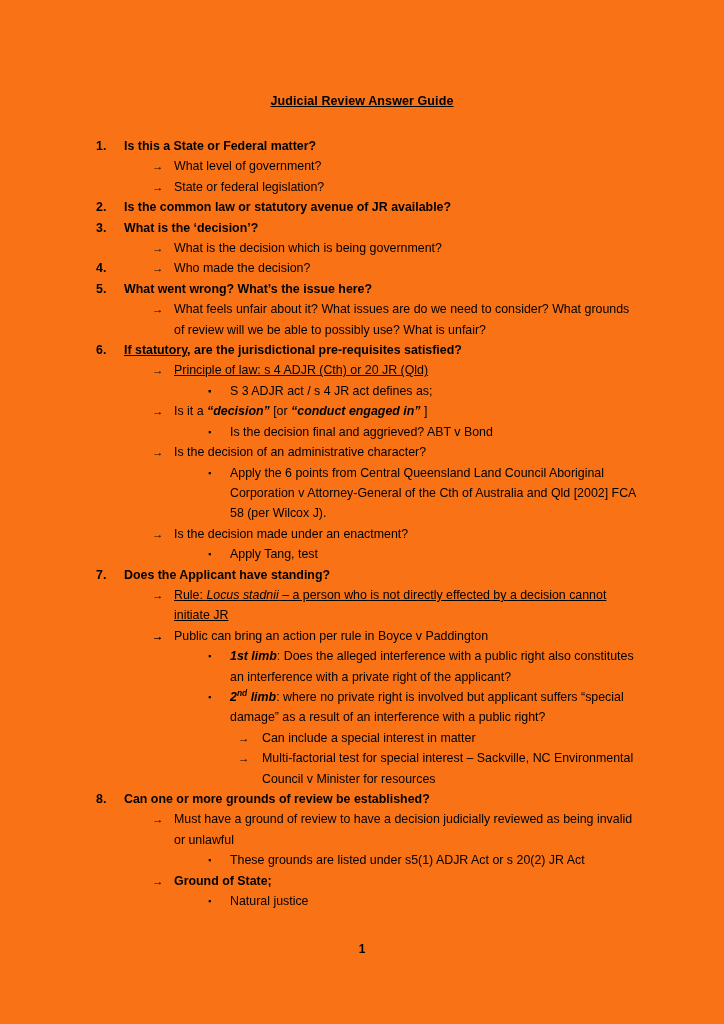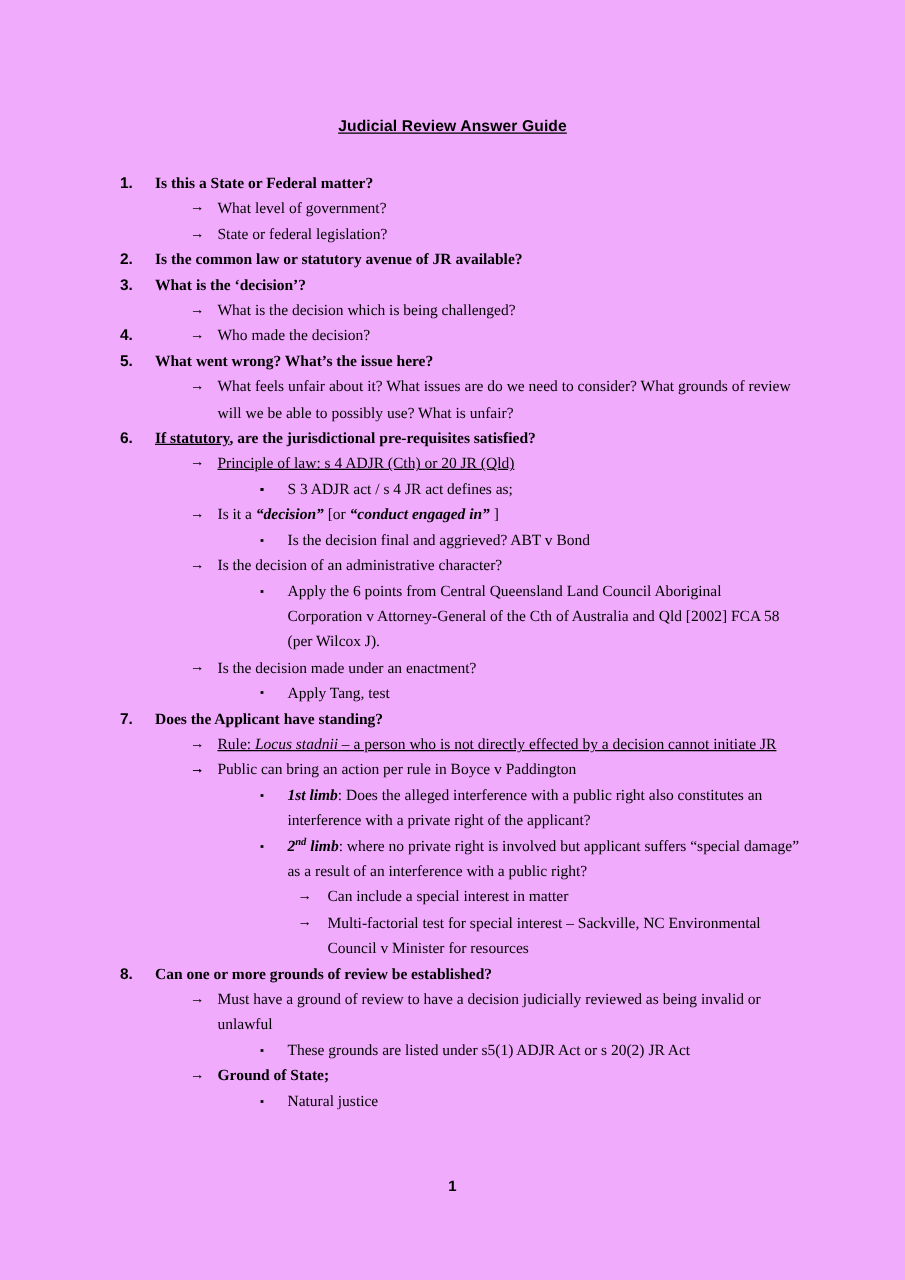--- a/index.html
+++ b/index.html
@@ -12,21 +12,21 @@
     height: 1024px;
     font-family: "Liberation Sans", sans-serif;
     color: #000000;
     position: relative;
     overflow: hidden;
   }
   .page {
     width: 724px;
     height: 1024px;
     position: relative;
-    background: #f0abfc;
+    background: #f97316;
     box-sizing: border-box;
   }
   .doc-title {
     text-align: center;
     font-weight: bold;
     font-size: 12.5px;
     text-decoration: underline;
     margin: 0;
     padding-top: 94px;
     letter-spacing: 0.1px;
@@ -48,21 +48,20 @@
     position: absolute;
     left: 0;
     top: 0;
     width: 26px;
     text-align: left;
     font-size: 12.4px;
     line-height: 20.4px;
   }
   .txt {
     display: block;
-    font-family: Liberation Serif, serif;
   }
 
   
   .lvl1 {
     margin-left: 96px;
     padding-left: 28px;
     font-weight: bold;
     padding-right: 84px;
   }
   .lvl1 > .marker { font-weight: bold; }
@@ -139,21 +138,21 @@
       <span class="marker">2.</span>
       <span class="txt">Is the common law or statutory avenue of JR available?</span>
     </div>
 
     <div class="line lvl1">
       <span class="marker">3.</span>
       <span class="txt">What is the ‘decision’?</span>
     </div>
     <div class="line lvl2">
       <span class="marker">→</span>
-      <span class="txt">What is the decision which is being challenged?</span>
+      <span class="txt">What is the decision which is being government?</span>
     </div>
 
     <div class="line lvl1">
       <span class="marker">4.</span>
     </div>
     <div class="line lvl2">
       <span class="marker">→</span>
       <span class="txt">Who made the decision?</span>
     </div>
 

